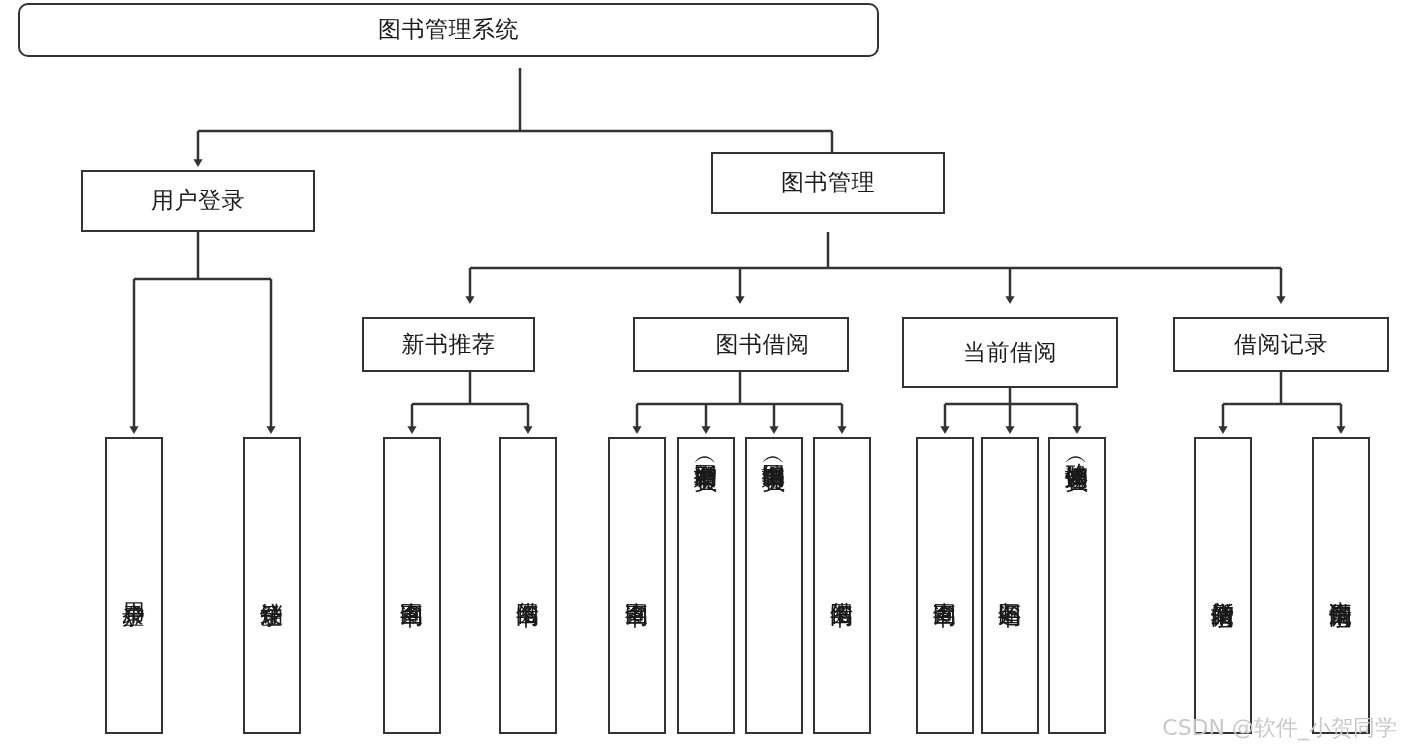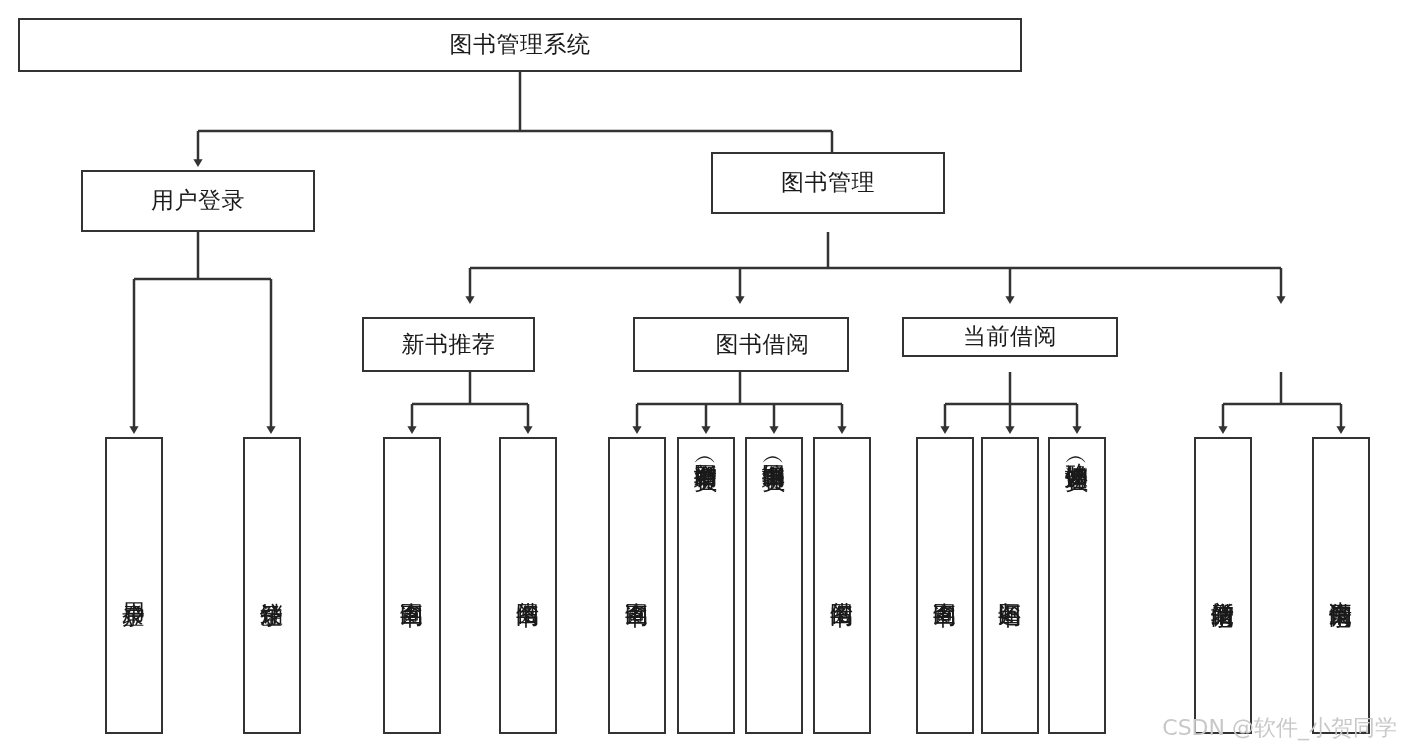--- a/index.html
+++ b/index.html
@@ -126,39 +126,42 @@
       <path d="M1010,404 L1010,430" marker-end="url(#arrow)"></path>
       <path d="M1077,404 L1077,430" marker-end="url(#arrow)"></path>
 
       <path d="M1281,372 L1281,404"></path>
       <path d="M1223,404 L1341,404"></path>
       <path d="M1223,404 L1223,430" marker-end="url(#arrow)"></path>
       <path d="M1341,404 L1341,430" marker-end="url(#arrow)"></path>
     </g>
   </svg>
 
-  <div class="node horizontal" id="root-node" style="left:18px; top:18px; width:1004px; height:54px;">
+  <div class="node horizontal" id="root-node" style="left:18px; top:3px; width:861px; height:54px;border-radius:10px;">
     <span class="label">图书管理系统</span>
   </div>
 
   <div class="node horizontal" style="left:81px; top:170px; width:234px; height:62px;">
     <span class="label">用户登录</span>
   </div>
   <div class="node horizontal" style="left:711px; top:152px; width:234px; height:62px;">
     <span class="label">图书管理</span>
   </div>
 
   <div class="node horizontal" style="left:362px; top:317px; width:173px; height:55px;">
     <span class="label">新书推荐</span>
   </div>
   <div class="node horizontal" style="left:633px; top:317px; width:216px; height:55px;padding-left:43px;">
     <span class="label">图书借阅</span>
   </div>
-  <div class="node horizontal" style="left:902px; top:317px; width:216px; height:40px;">
+  <div class="node horizontal" style="left:902px; top:317px; width:216px; height:71px;">
     <span class="label">当前借阅</span>
+  </div>
+  <div class="node horizontal" style="left:1173px; top:317px; width:216px; height:55px;">
+    <span class="label">借阅记录</span>
   </div>
 
   <div class="node vertical centered" style="left:105px; top:437px; width:58px; height:297px;">
     <span class="label">用户登录</span>
   </div>
   <div class="node vertical centered" style="left:243px; top:437px; width:58px; height:297px;">
     <span class="label">注销登录</span>
   </div>
 
   <div class="node vertical centered" style="left:383px; top:437px; width:58px; height:297px;">

